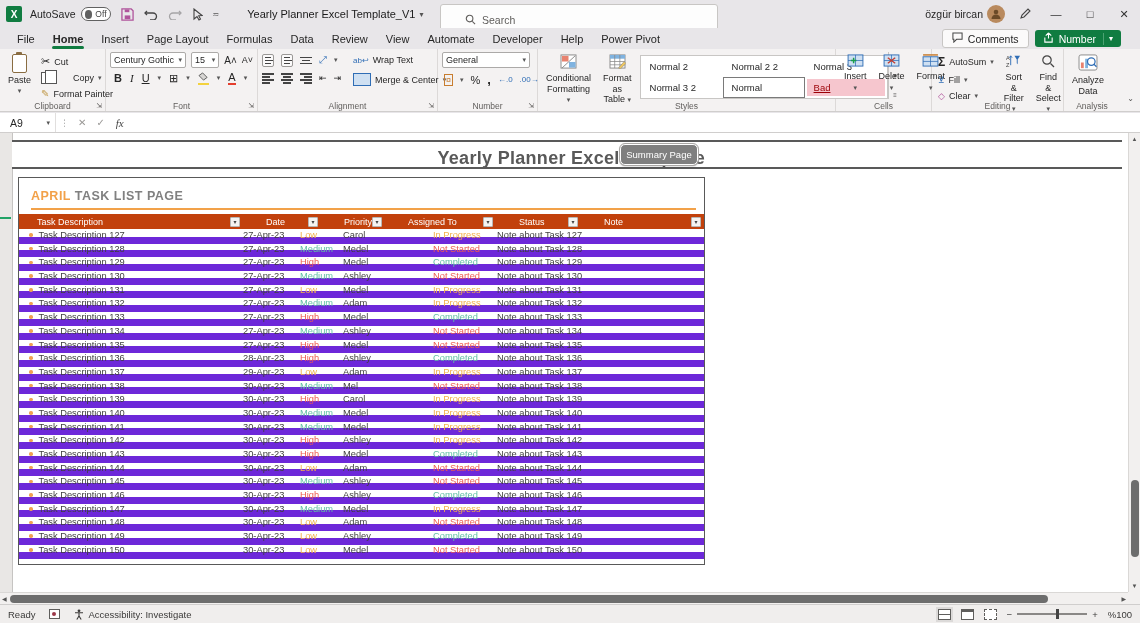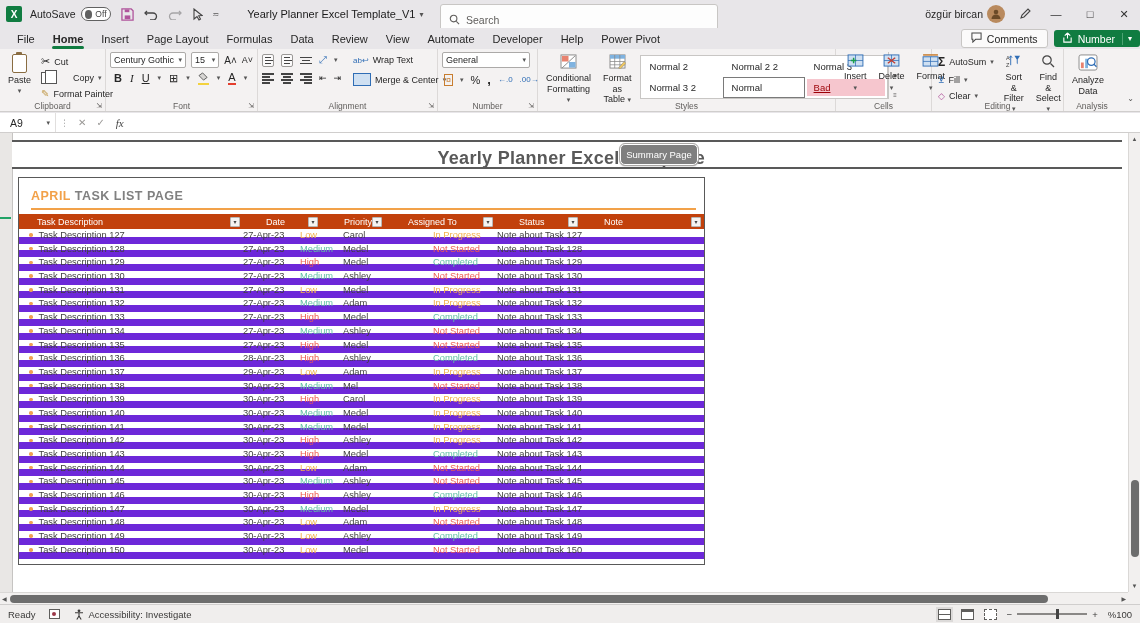--- a/index.html
+++ b/index.html
@@ -10,32 +10,32 @@
   .titlebar { position:absolute; top:0; left:0; right:0; height:28px; background:#E8E6E9; display:flex; align-items:center; padding:0 6px; gap:8px; }
   .xl-icon { width:16px; height:16px; background:#107C41; border-radius:2px; color:#fff; font-size:10px; font-weight:bold; display:flex; align-items:center; justify-content:center; }
   .autosave { display:flex; align-items:center; gap:5px; font-size:10.5px; }
   .toggle { width:30px; height:14px; border:1px solid #616161; border-radius:8px; display:flex; align-items:center; padding:1px 3px; gap:3px; background:#fff; }
   .toggle .knob { width:9px; height:9px; background:#616161; border-radius:50%; }
   .toggle .state { font-size:8.5px; color:#444; }
   .qat { display:flex; align-items:center; gap:10px; margin-left:2px; }
   .qat svg { display:block; }
   .doc-title { display:flex; align-items:center; gap:4px; font-size:11px; color:#1b1b1b; margin-left:20px; white-space:nowrap; }
   .chev { font-size:8px; color:#555; }
-  .searchbox { position:absolute; left:440px; top:4px; width:278px; height:32px; background:#FDFDFD; border:1px solid #C8C6C4; border-radius:3px; display:flex; align-items:center; gap:6px; padding:0 8px; color:#5f5d5b; font-size:10.5px; }
+  .searchbox { position:absolute; left:440px; top:4px; width:278px; height:32px; background:#FDFDFD; border:1px solid #C8C6C4; border-radius:3px; display:flex; align-items:center; gap:6px; padding:0 24px; color:#5f5d5b; font-size:10.5px; }
   .tb-right { position:absolute; right:6px; top:0; height:28px; display:flex; align-items:center; gap:14px; }
   .user { display:flex; align-items:center; gap:4px; font-size:10.5px; }
   .avatar { width:18px; height:18px; border-radius:50%; background:#b98a5e; display:flex; align-items:center; justify-content:center; color:#5d3f22; font-size:9px; }
   .winbtn { font-size:11px; color:#333; width:20px; text-align:center; }
 
   
   .menurow { position:absolute; top:28px; left:0; right:0; height:21px; background:#E8E6E9; display:flex; align-items:center; padding-left:8px; }
   .tab { padding:3px 9px; font-size:11px; color:#262626; position:relative; cursor:default; white-space:nowrap; }
   .tab.active { font-weight:bold; }
   .tab.active::after { content:""; position:absolute; left:8px; right:8px; bottom:-1px; height:2.5px; background:#107C41; border-radius:2px; }
-  .menurow-right { position:absolute; right:0; top:1px; display:flex; gap:6px; align-items:center; }
+  .menurow-right { position:absolute; right:19px; top:1px; display:flex; gap:6px; align-items:center; }
   .comments-btn { display:flex; align-items:center; gap:5px; background:#FBFAFA; border:1px solid #C8C6C4; border-radius:3px; padding:2px 9px; font-size:10.5px; }
   .share-btn { display:flex; align-items:center; gap:5px; background:#107C41; color:#fff; border-radius:3px; padding:2px 8px; font-size:10.5px; }
   .share-btn .sep { width:1px; height:12px; background:#4ca272; margin-left:2px; }
 
   
   .ribbon { position:absolute; top:49px; left:0; right:0; height:63px; background:#F4F2F2; border-bottom:1px solid #D0CECD; display:flex; }
   .group { position:relative; height:100%; border-right:1px solid #DCD9D8; padding:3px 4px 12px 4px; display:flex; gap:4px; }
   .group-label { position:absolute; bottom:0px; left:0; right:0; text-align:center; font-size:8.5px; color:#605E5C; }
   .launcher { position:absolute; bottom:1px; right:3px; font-size:7px; color:#605E5C; }
   .bigbtn { display:flex; flex-direction:column; align-items:center; justify-content:flex-start; gap:2px; padding:2px 4px; font-size:9px; color:#262626; text-align:center; line-height:1.15; }

